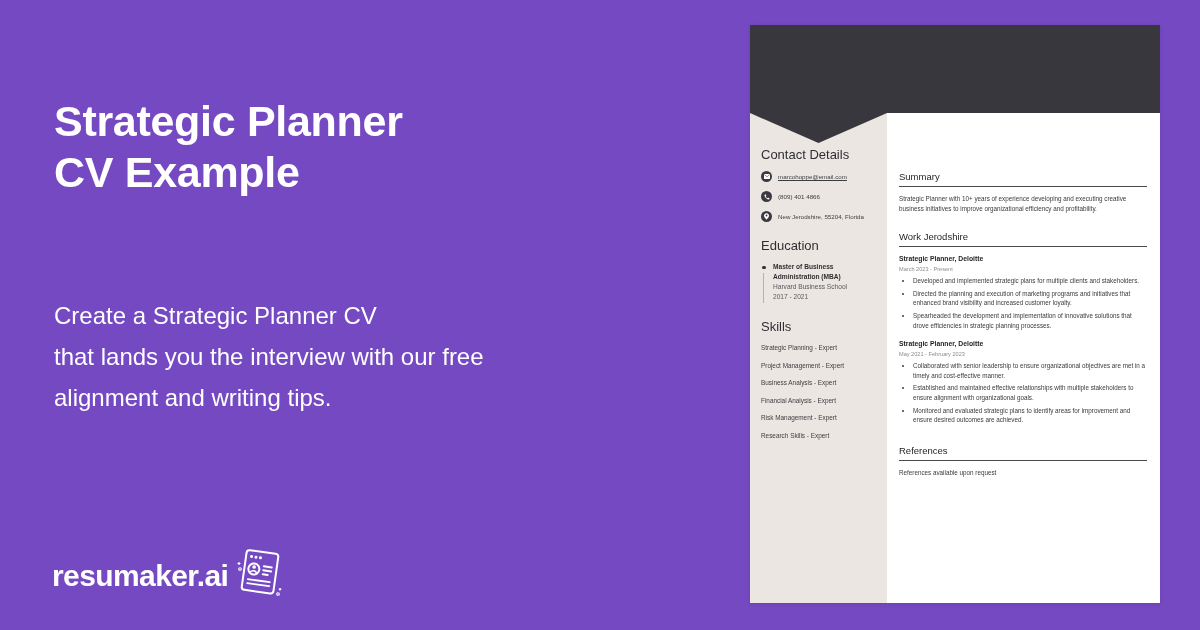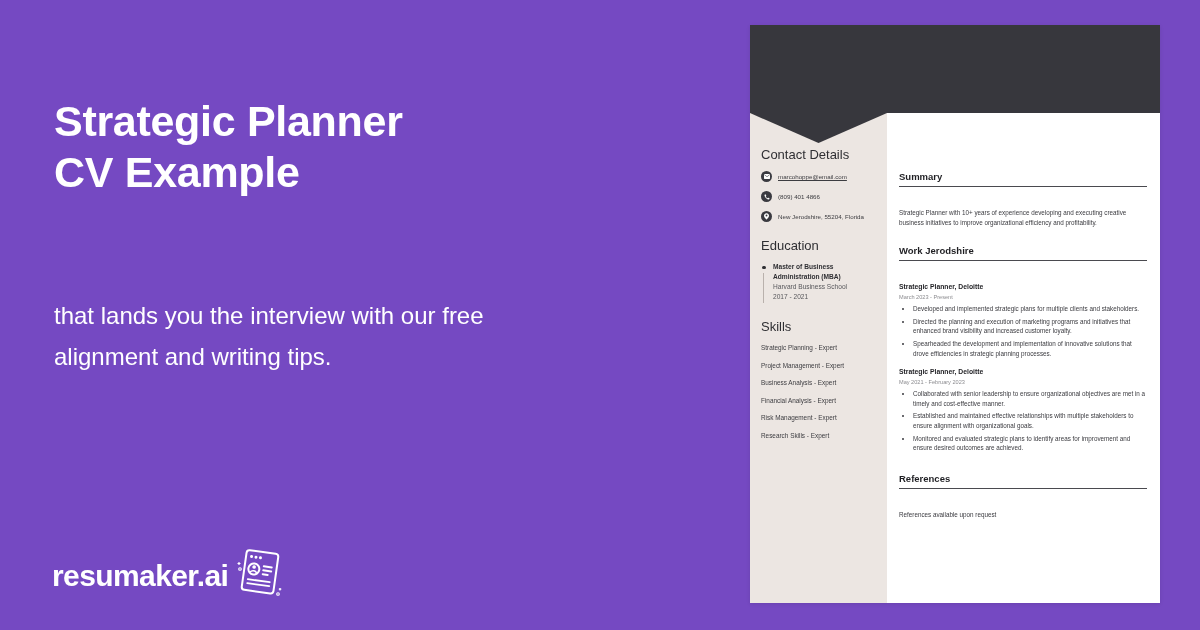--- a/index.html
+++ b/index.html
@@ -92,42 +92,43 @@
   }
   .edu-deg{font-size:6.6px;font-weight:700;color:#2f2f33;line-height:9.5px;}
   .edu-school{font-size:6.6px;color:#58585c;line-height:9.5px;margin-top:1px;}
   .edu-years{font-size:6.6px;color:#58585c;line-height:9.5px;}
 
   .skill{font-size:6.4px;color:#3c3c40;line-height:9px;margin-bottom:8.5px;}
 
   
   .main-inner{position:absolute;left:12px;top:58px;width:248px;}
   .sec-h{
-    font-size:9.5px;font-weight:700;color:#1f1f23;padding-bottom:4px;
-    border-bottom:1.2px solid #4a4a4f;margin-bottom:21px;
+    font-size:9.5px;font-weight:400;color:#1f1f23;padding-bottom:4px;
+    border-bottom:1.2px solid #4a4a4f;margin-bottom:7px;
   }
   .sec-body{font-size:6.3px;color:#3a3a3f;line-height:9.6px;}
   .job-title{font-size:6.8px;font-weight:700;color:#1f1f23;line-height:9.5px;}
   .job-date{font-size:5.6px;color:#8c8c90;line-height:8.5px;margin-top:1px;}
   ul.bullets{margin:3px 0 0 0;padding-left:14px;}
   ul.bullets li{
     font-size:6.3px;color:#3a3a3f;line-height:9.6px;margin-bottom:3px;
   }
 </style>
 </head>
 <body>
 
 <div class="stage">
 
   <div class="promo">
     <div class="promo-title">
       <span>Strategic Planner</span>
       <span>CV Example</span>
     </div>
     <div class="promo-sub">
+      <span>Create a Strategic Planner CV</span>
       <span>that lands you the interview with our free</span>
       <span>alignment and writing tips.</span>
     </div>
 
     <div class="logo">
       <div class="logo-word">resumaker.ai</div>
       <div class="logo-mark">
         <svg width="56" height="56" viewBox="0 0 56 56">
           <g transform="rotate(8 30 28)">
             <rect x="13" y="8" width="32" height="40" rx="3" fill="none" stroke="#ffffff" stroke-width="2"></rect>

